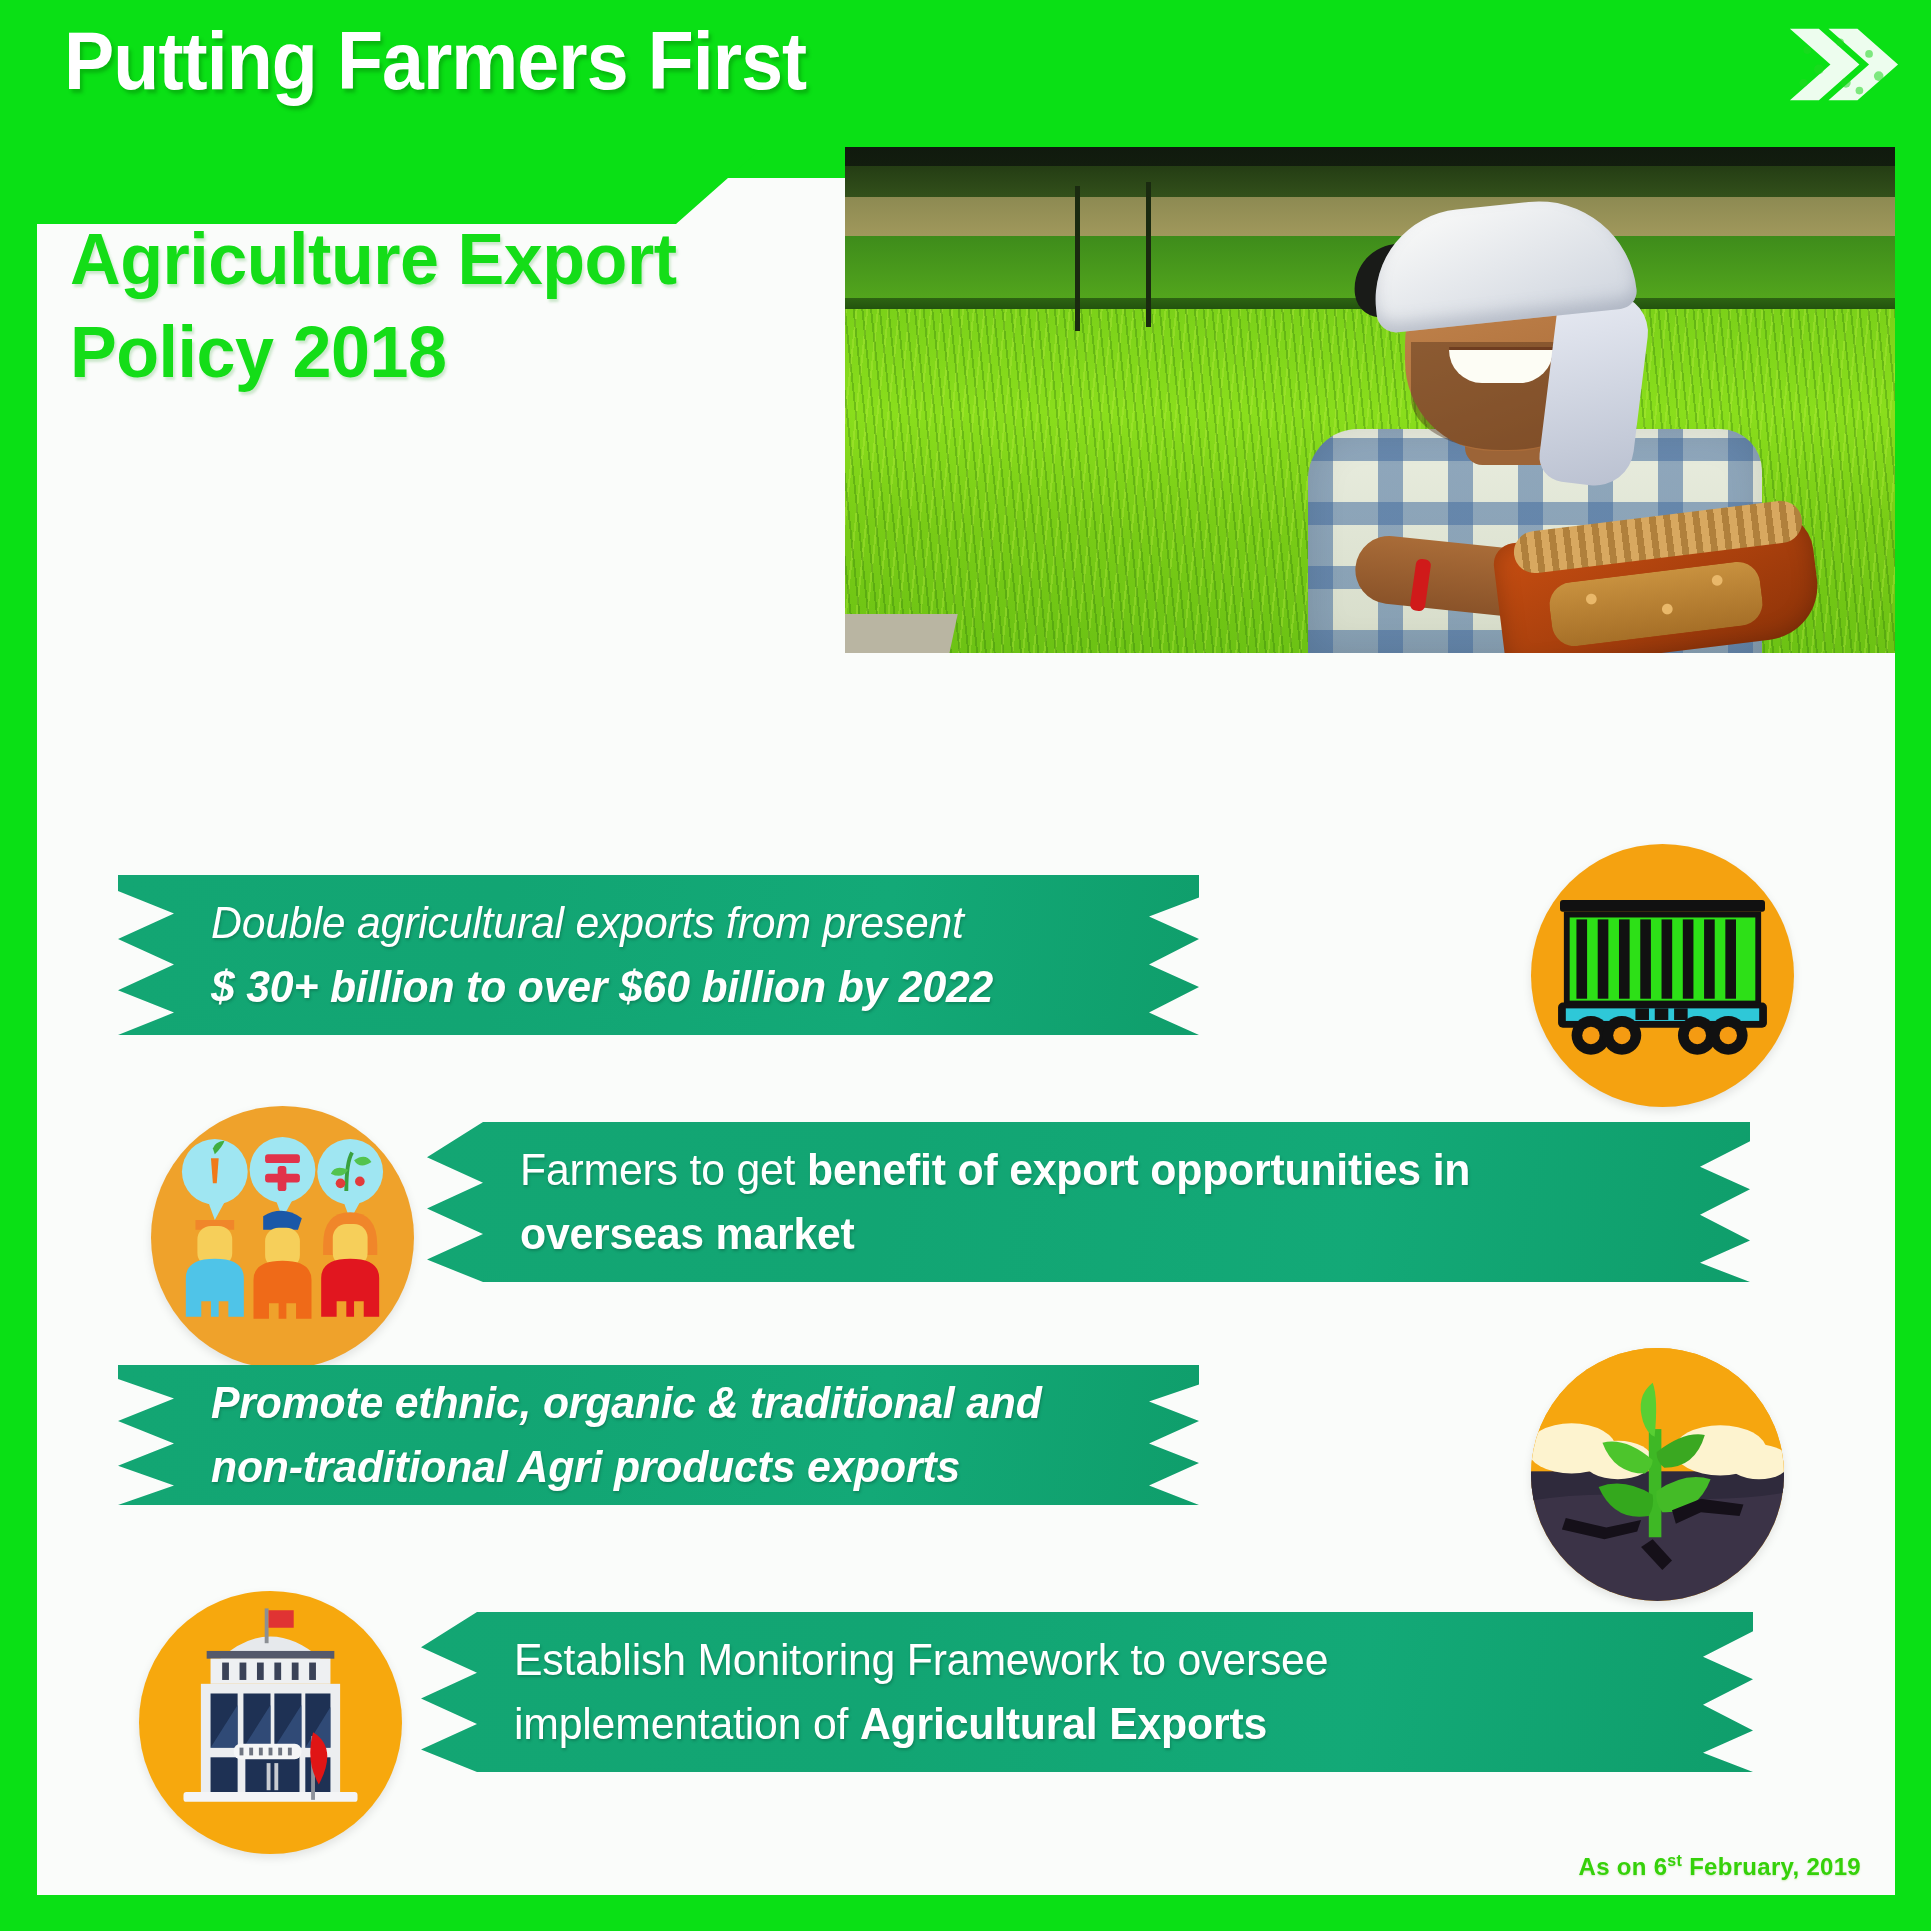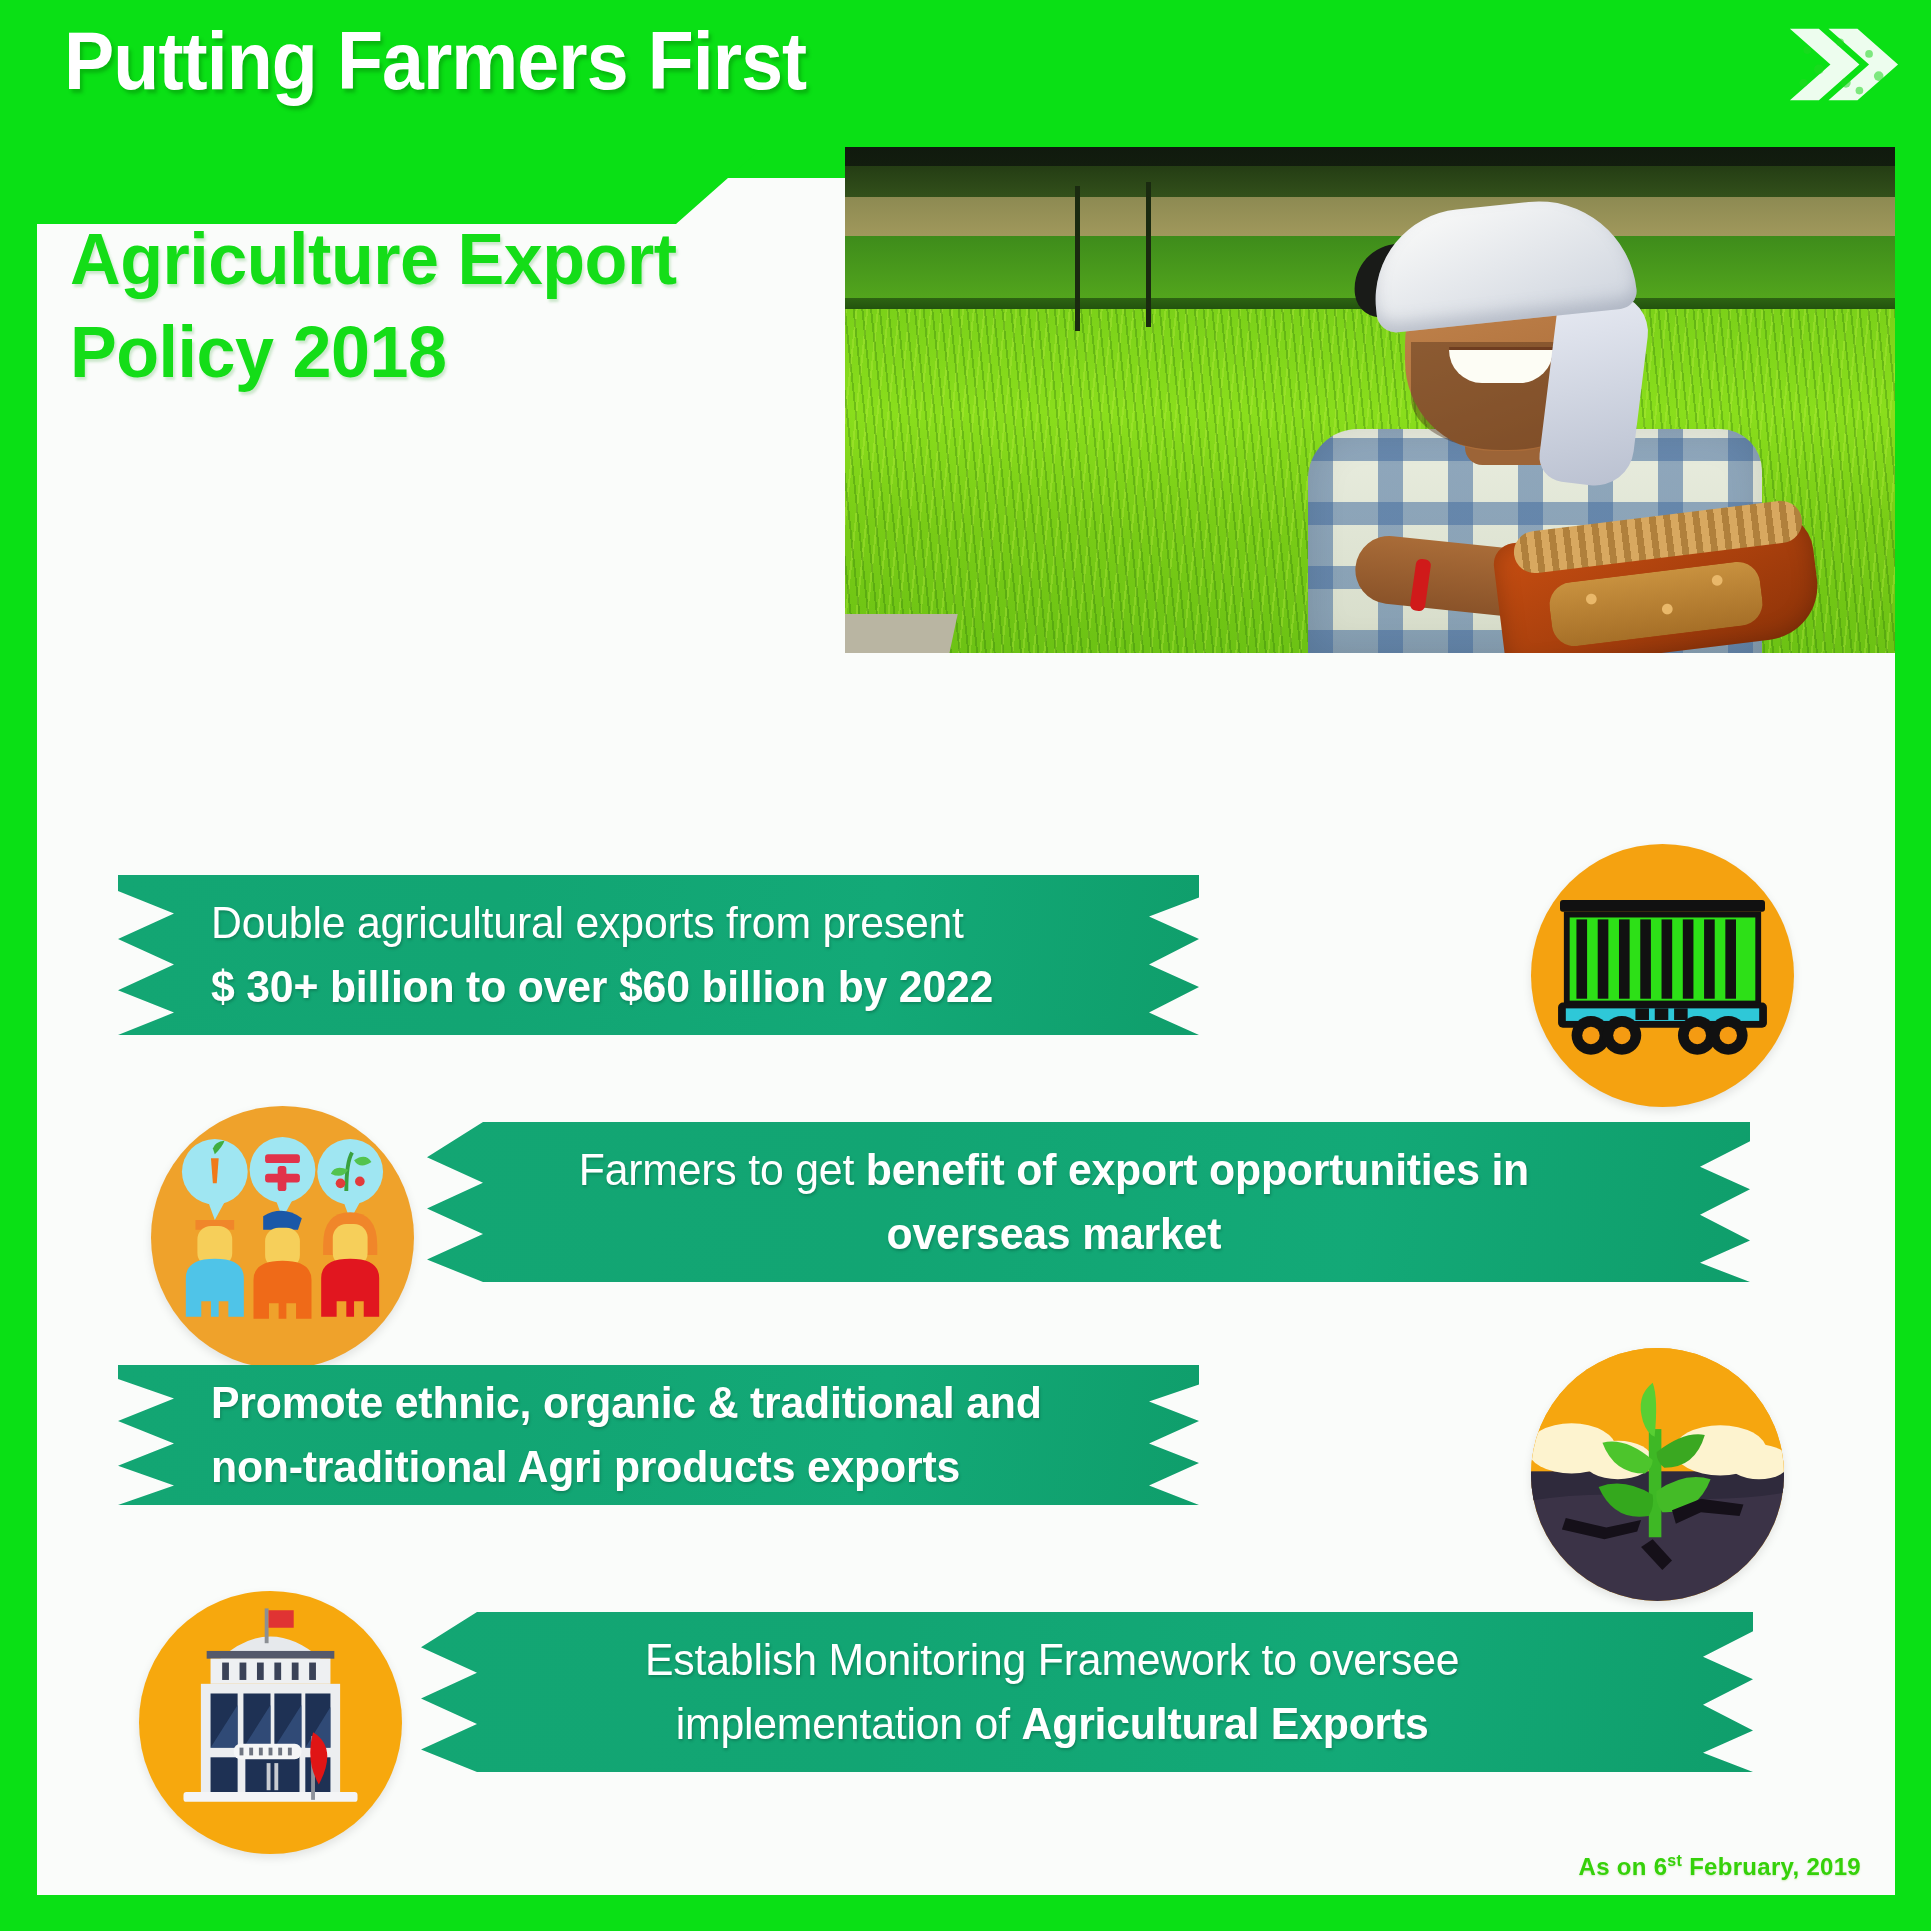--- a/index.html
+++ b/index.html
@@ -237,39 +237,39 @@
       calc(100% - 50px) 86%,
       100% 100%,
       0 100%,
       56px 86%,
       0 72%,
       56px 56%,
       0 40%,
       56px 24%,
       0 10%
     );
+    font-style: italic;
   }
   .ribbon.right-tab {
     clip-path: polygon(
       56px 0, 100% 0,
       calc(100% - 0px) 12%,
       calc(100% - 50px) 28%,
       100% 42%,
       calc(100% - 50px) 58%,
       100% 74%,
       calc(100% - 50px) 88%,
       100% 100%,
       56px 100%,
       0 86%,
       56px 70%,
       0 54%,
       56px 38%,
       0 22%
     );
-    text-align: center;
   }
   .ribbon .txt {
     color:#ffffff;
     font-size:45px; line-height:1.42;
     letter-spacing:-0.2px;
     transform:scaleX(0.95); transform-origin:left center;
     text-shadow:1px 1.9px 2.9px rgba(0,60,40,0.30);
     white-space:normal;
   }
   .ribbon .txt b { font-weight:bold; }

